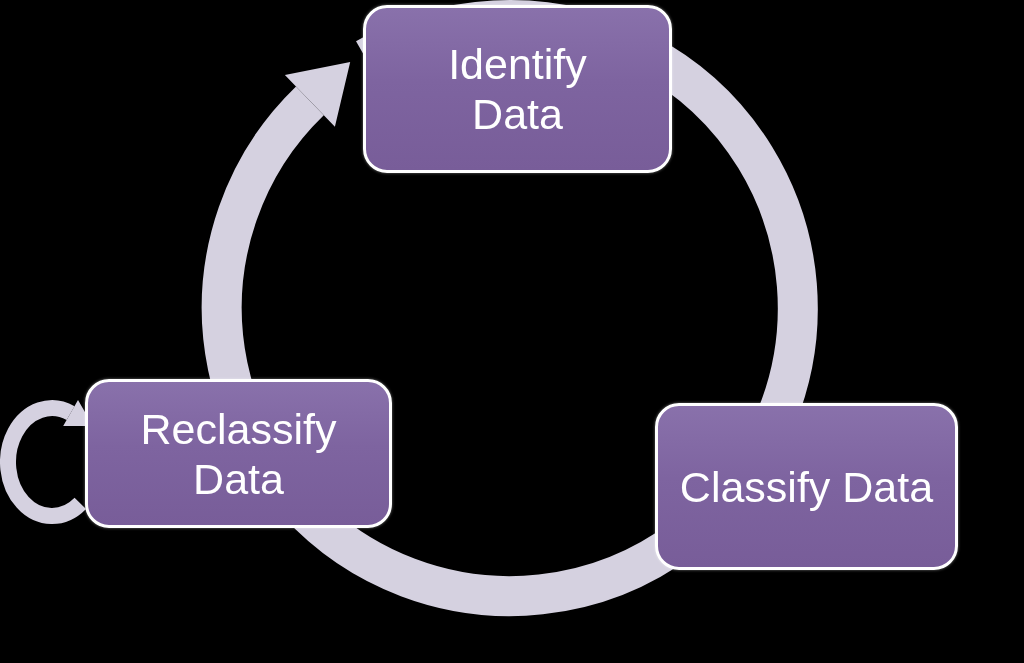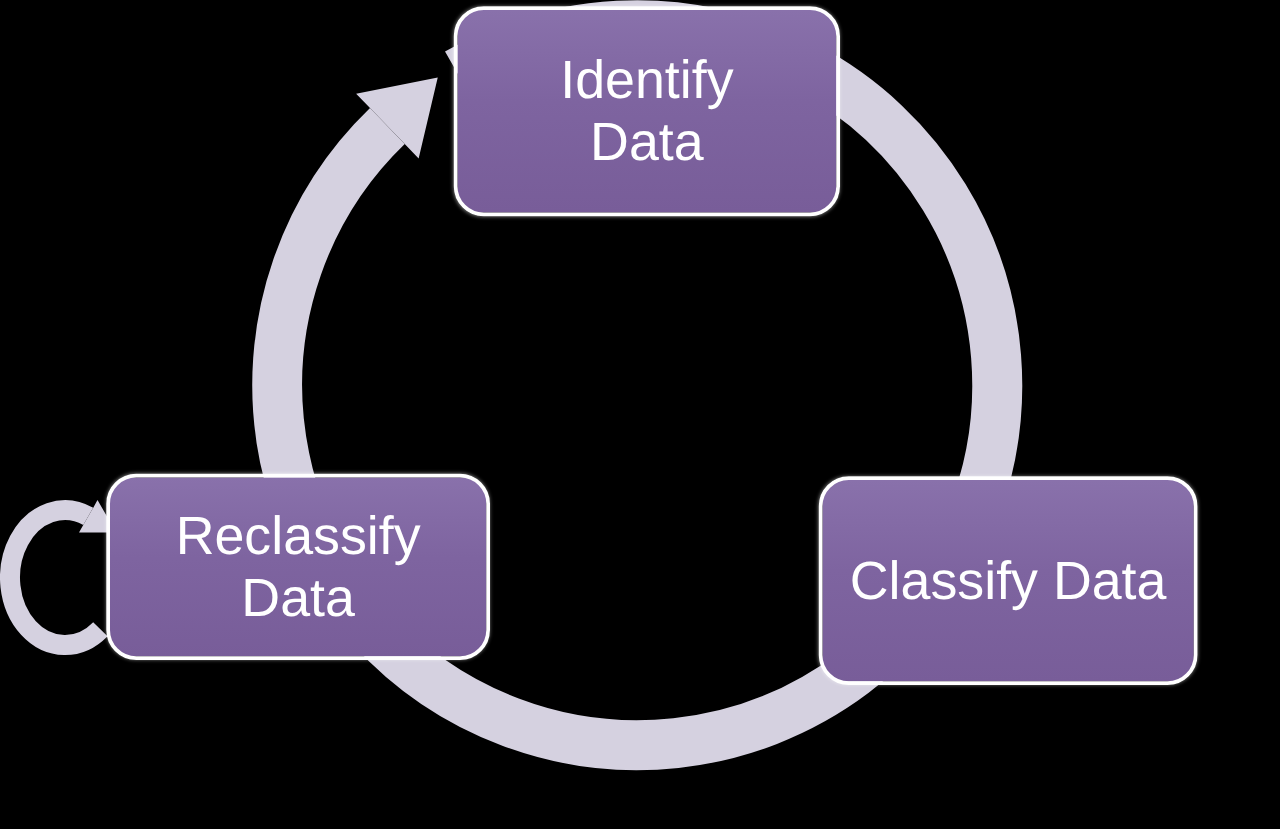--- a/index.html
+++ b/index.html
@@ -34,21 +34,21 @@
     display: flex;
     flex-direction: column;
     align-items: center;
     justify-content: center;
     font-size: 43px;
     line-height: 50px;
     box-shadow: 0 0 3px rgba(255,255,255,0.45);
   }
   .box-top    { left: 363px; top: 5px;   width: 309px; height: 168px; }
   .box-left   { left: 85px;  top: 379px; width: 307px; height: 149px; }
-  .box-right  { left: 655px; top: 381px; width: 303px; height: 167px; }
+  .box-right  { left: 655px; top: 403px; width: 303px; height: 167px; }
   .box span { display: block; white-space: nowrap; }
   .box span:empty { display: none; }
 </style>
 </head>
 <body>
 
 <div class="stage">
 
   <svg class="arrows-svg" viewBox="0 0 1024 663" xmlns="http://www.w3.org/2000/svg">
 

